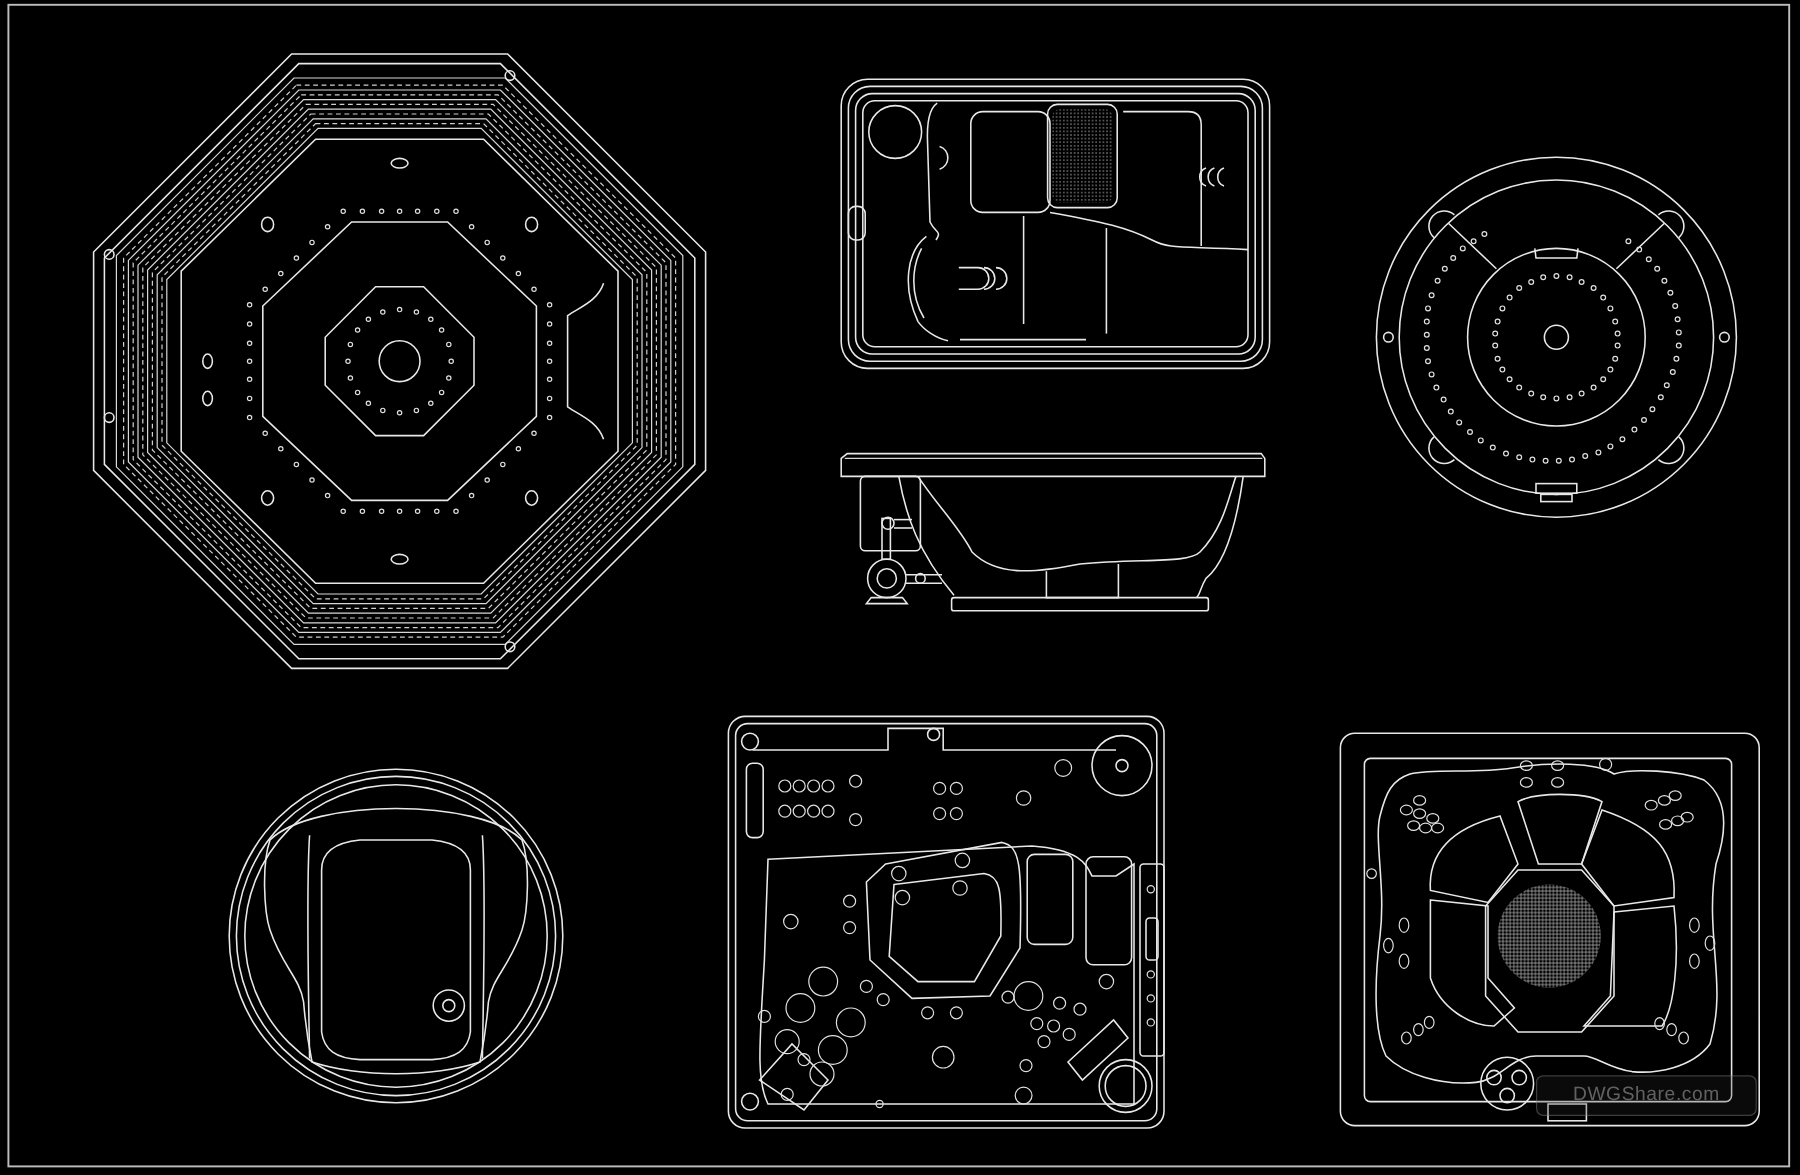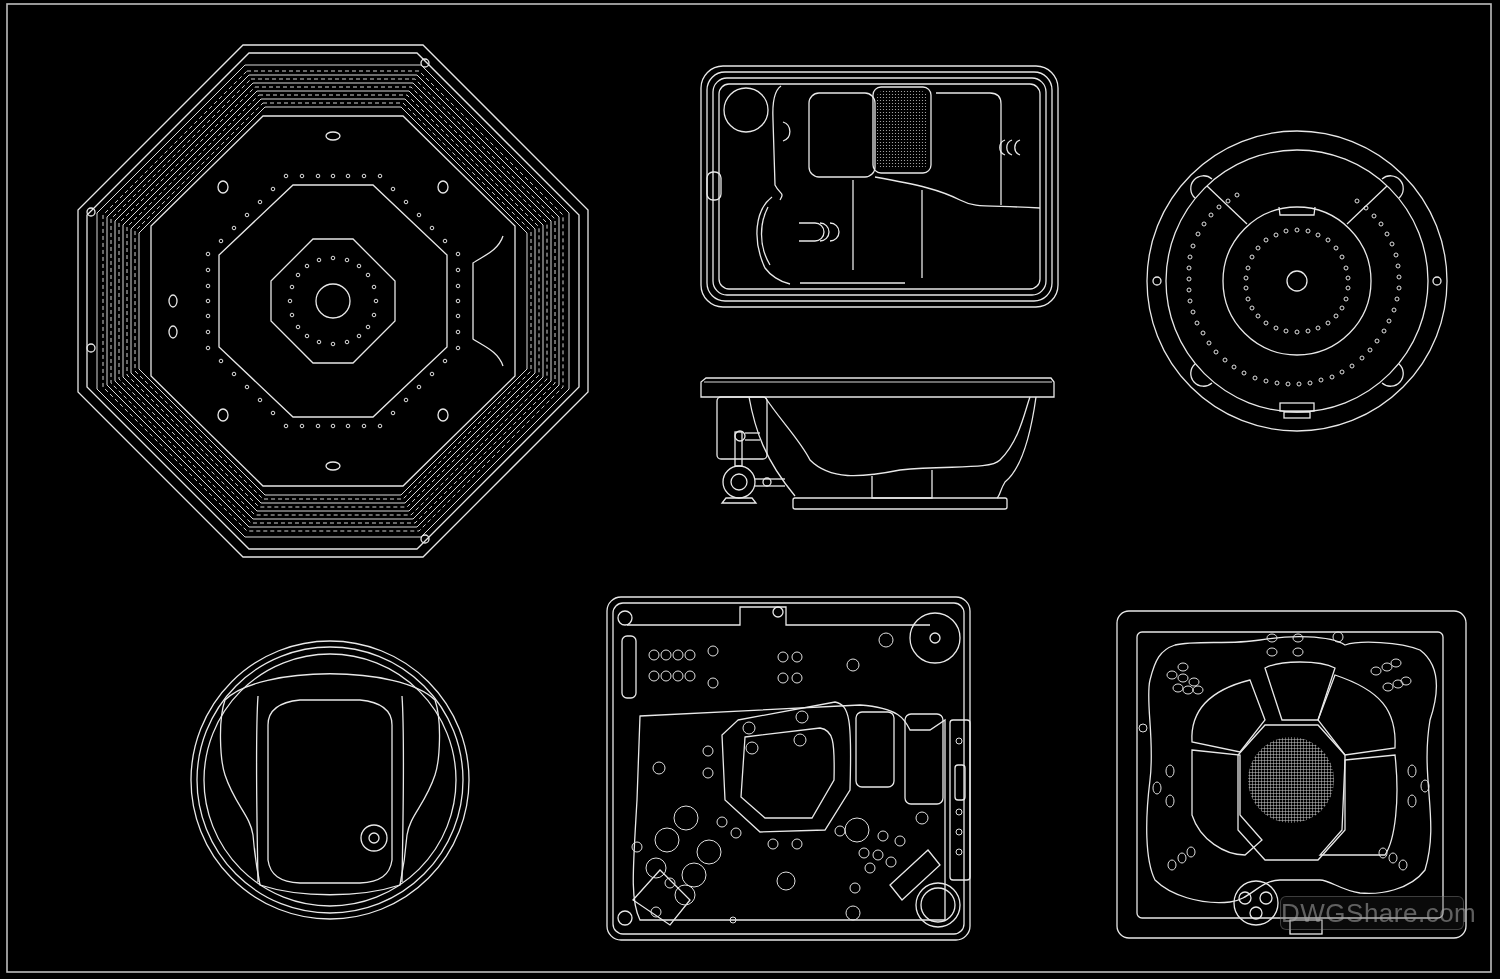--- a/index.html
+++ b/index.html
@@ -8,21 +8,21 @@
   svg { display:block; }
   .ln { fill:none; stroke:#e8e8e8; stroke-width:1.3; }
   .ln-thin { fill:none; stroke:#d8d8d8; stroke-width:1; }
   .dash { fill:none; stroke:#cfcfcf; stroke-width:1; stroke-dasharray:4 3; }
   .jet { fill:none; stroke:#e0e0e0; stroke-width:1; }
   .frame { fill:none; stroke:#bdbdbd; stroke-width:1.6; }
   .watermark {
     position:absolute; left:1280px; top:896px; width:182px; height:32px;
     border:1px solid rgba(160,160,160,0.35); border-radius:6px;
     background:rgba(40,40,40,0.25);
-    color:rgba(170,170,170,0.55); font-size:26px; line-height:32px; text-align:center;
+    color:rgba(170,170,170,0.55); font-size:16px; line-height:32px; text-align:center;
     letter-spacing:0.5px;
   }
 </style>
 </head>
 <body>
 
 <div id="sheet">
 <svg width="1500" height="979" viewBox="0 0 1500 979">
 
   <rect class="frame" x="7" y="4" width="1484" height="968"></rect>

